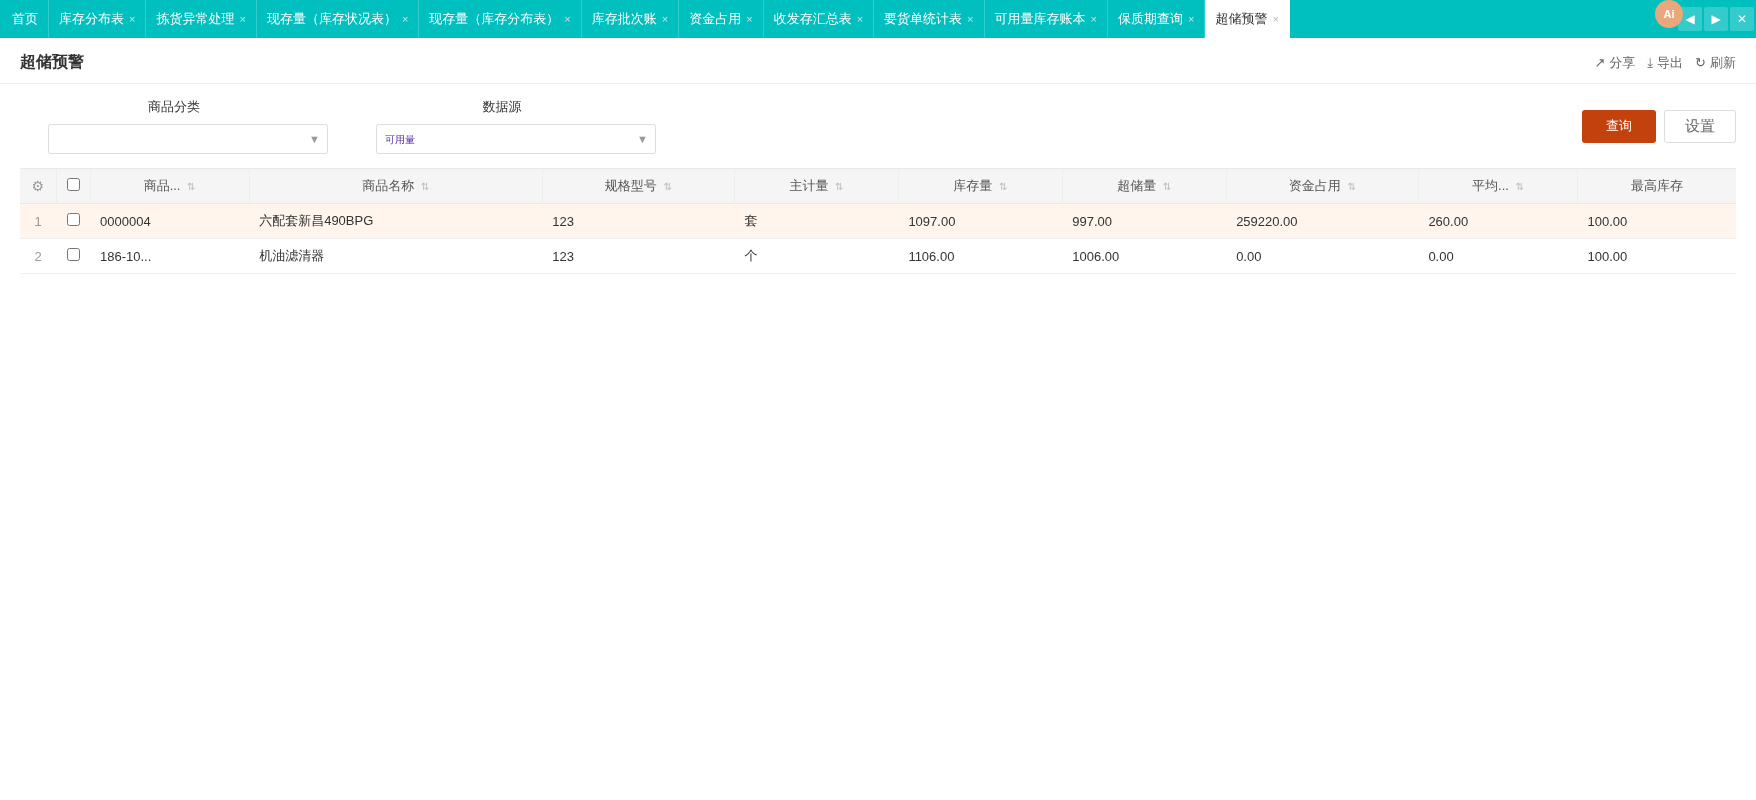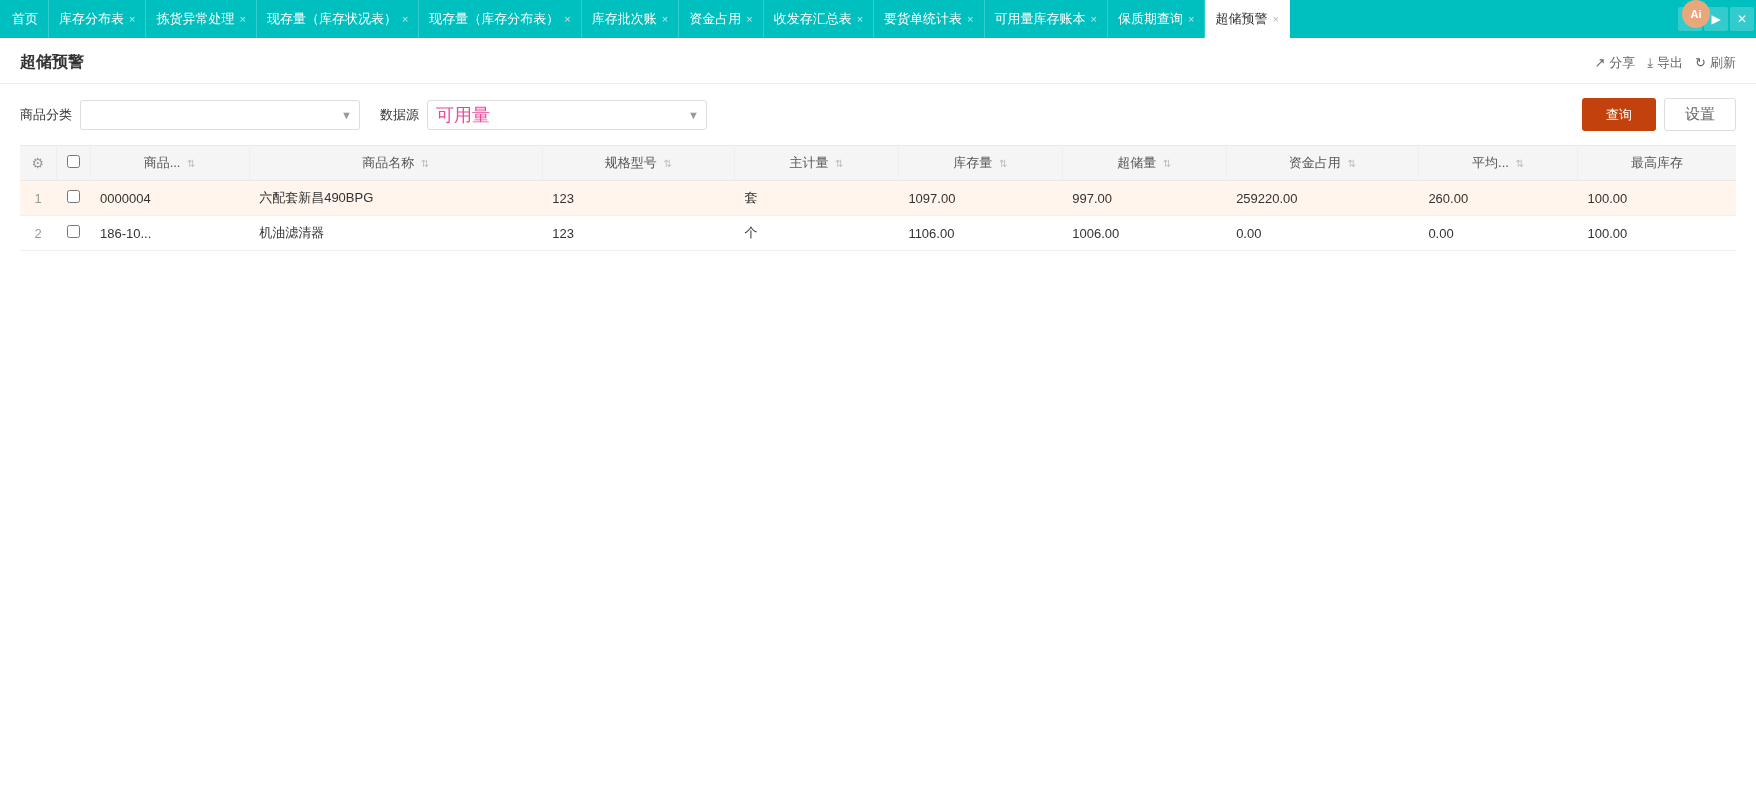--- a/index.html
+++ b/index.html
@@ -93,38 +93,40 @@
     .filter-area {
       display: flex;
       align-items: center;
       padding: 14px 20px;
       gap: 20px;
     }
     .filter-group {
       display: flex;
       align-items: center;
       gap: 8px;
+      flex-direction: column;
     }
     .filter-label {
       font-size: 13px;
       color: #333;
       white-space: nowrap;
     }
     .filter-select {
       width: 280px;
       height: 30px;
       border: 1px solid #ddd;
       border-radius: 3px;
       padding: 0 28px 0 8px;
-      font-size: 18px;
-      color: #ec4899;
+      font-size: 10px;
+      color: #4c1d95;
       background: #fff;
       appearance: none;
       cursor: pointer;
       position: relative;
+      margin-left: 28px;
     }
     .filter-select-wrap {
       position: relative;
       display: inline-block;
     }
     .filter-select-wrap .chevron {
       position: absolute;
       right: 8px;
       top: 50%;
       transform: translateY(-50%);
@@ -221,21 +223,21 @@
     .gear-icon {
       color: #999;
       font-size: 14px;
       cursor: pointer;
     }
 
     
     .topbar-right {
       position: absolute;
       top: 0;
-      right: 46px;
+      right: 73px;
       height: 28px;
       display: flex;
       align-items: center;
       gap: 10px;
     }
     .avatar-circle {
       width: 28px;
       height: 28px;
       border-radius: 50%;
       background: #e8a87c;

